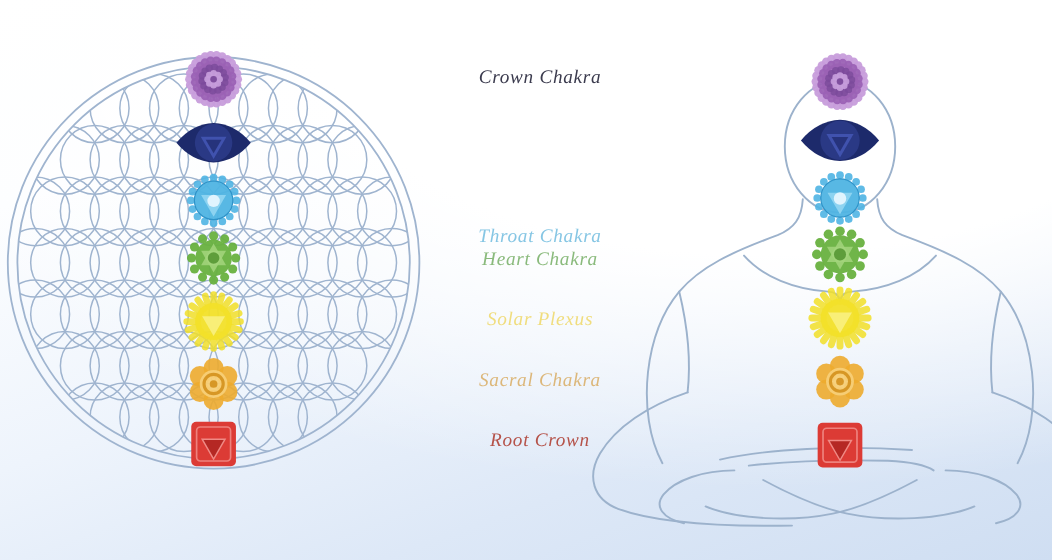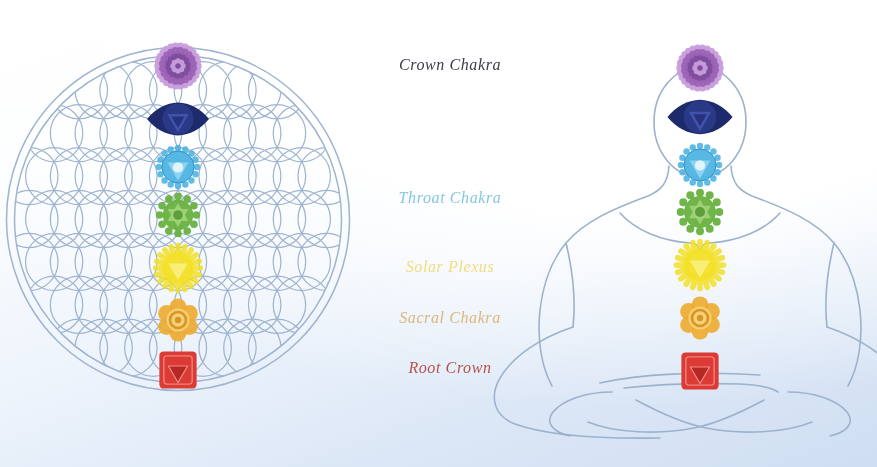--- a/index.html
+++ b/index.html
@@ -491,18 +491,19 @@
         <rect x="681.38" y="352.38" width="37.24" height="37.24" rx="4.18" fill="#dc3b35"></rect>
         <rect x="685.85" y="356.85" width="28.30" height="28.30" rx="3.04" fill="none" stroke="#f08a85" stroke-width="1.4" opacity="0.9"></rect>
         <polygon points="700.00,383.54 690.46,367.01 709.54,367.01" fill="#b02722" opacity="0.9"></polygon>
         <polygon points="700.00,383.54 690.46,367.01 709.54,367.01" fill="none" stroke="#f08a85" stroke-width="1.2"></polygon>
       </g>
     </svg>
 
   <div id="labels">
       <div class="label" style="top: 56px; color: rgb(59, 59, 78);">Crown Chakra</div>
       <div class="label" style="top: 157px; color: rgb(134, 198, 228); margin-top: 32px;">Throat Chakra</div>
+      <div class="label" style="top: 208px; color: rgb(138, 186, 124);">Heart Chakra</div>
       <div class="label" style="top: 258px; color: rgb(240, 221, 126);">Solar Plexus</div>
       <div class="label" style="top: 309px; color: rgb(220, 183, 122);">Sacral Chakra</div>
       <div class="label" style="top: 359px; color: rgb(181, 83, 74);">Root Crown</div>
     </div>
 
 </div>
 
 </body></html>

